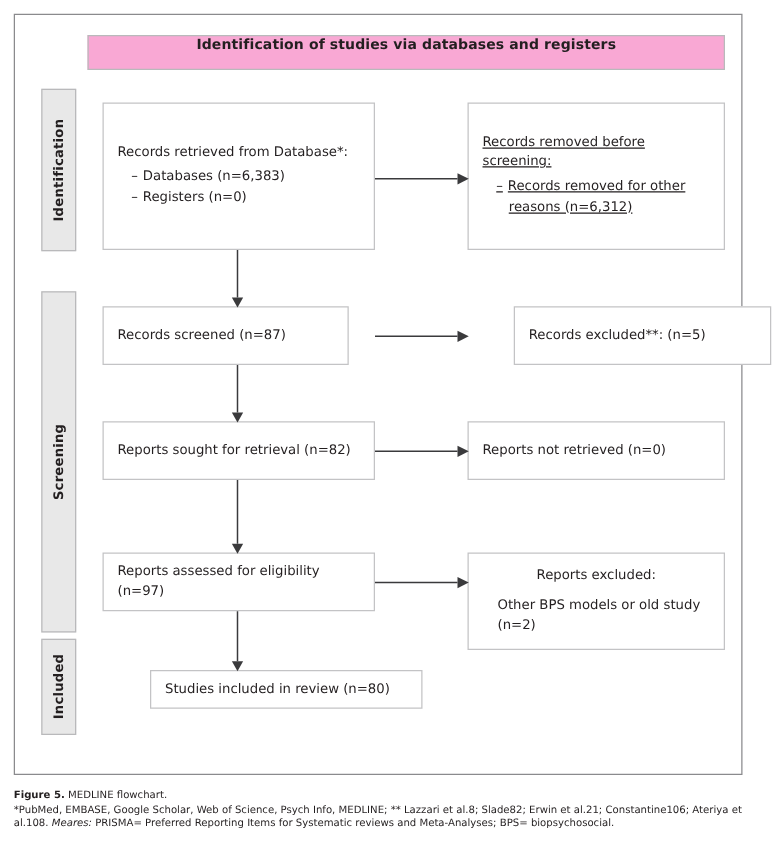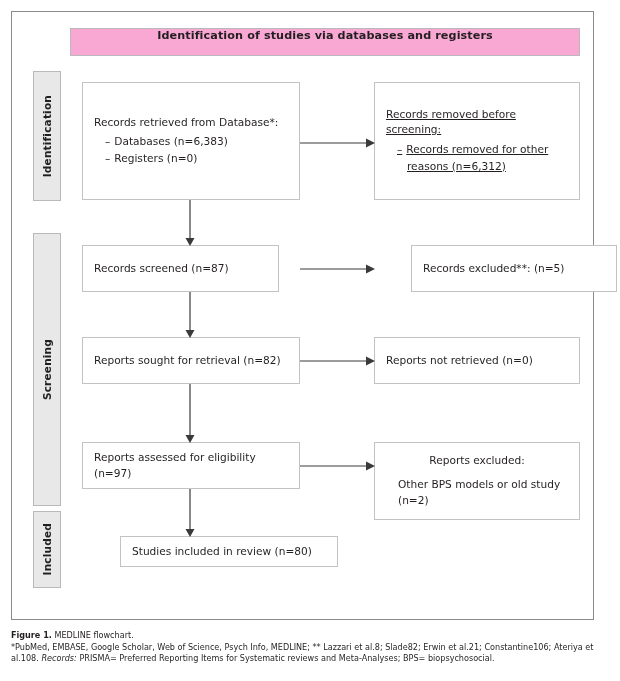--- a/index.html
+++ b/index.html
@@ -283,21 +283,21 @@
     <svg width="20" height="49" viewBox="0 0 20 49">
       <line x1="10" y1="0" x2="10" y2="40" stroke="#3a3a3c" stroke-width="1.2"></line>
       <polygon points="5.5,40 14.5,40 10,48" fill="#3a3a3c"></polygon>
     </svg>
   </div>
 
 </div>
 
 <div id="caption">
   <div class="cap-line">
-    <span class="cap-bold">Figure 1.</span>
+    <span class="cap-bold">Figure 5.</span>
     <span>MEDLINE flowchart.</span>
   </div>
   <div class="cap-line">
     <span>*PubMed, EMBASE, Google Scholar, Web of Science, Psych Info, MEDLINE; ** Lazzari et al.8; Slade82; Erwin et al.21; Constantine106; Ateriya et al.108.</span>
-    <span class="cap-italic">Records:</span>
+    <span class="cap-italic">Meares:</span>
     <span>PRISMA= Preferred Reporting Items for Systematic reviews and Meta-Analyses; BPS= biopsychosocial.</span>
   </div>
 </div>
 
 </body></html>

